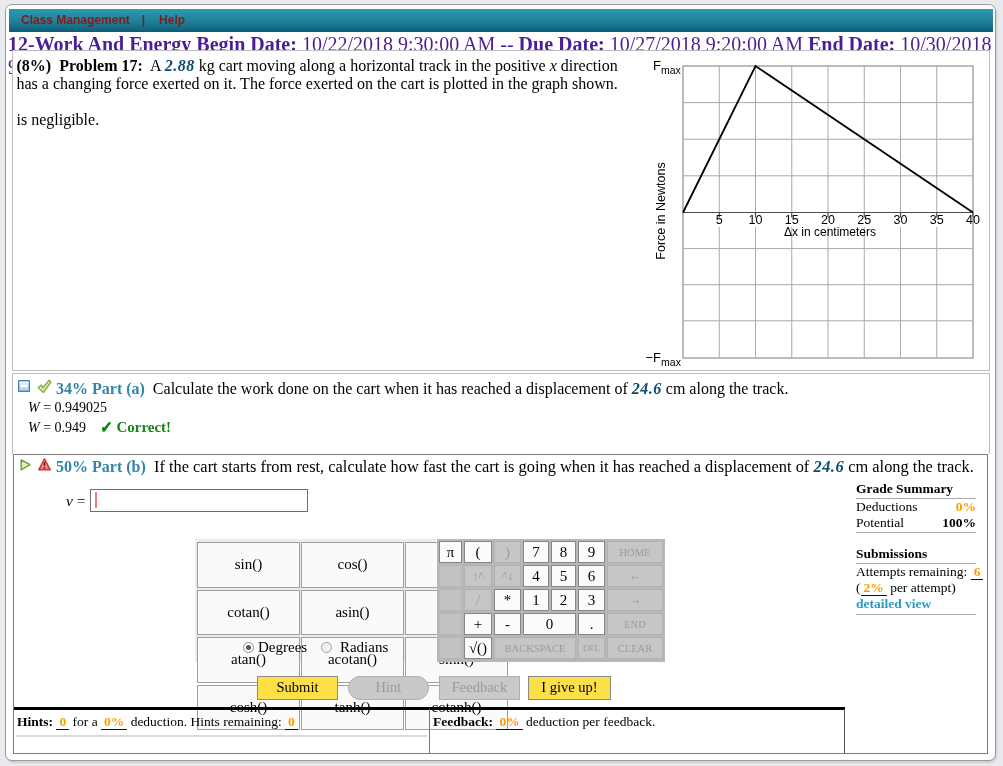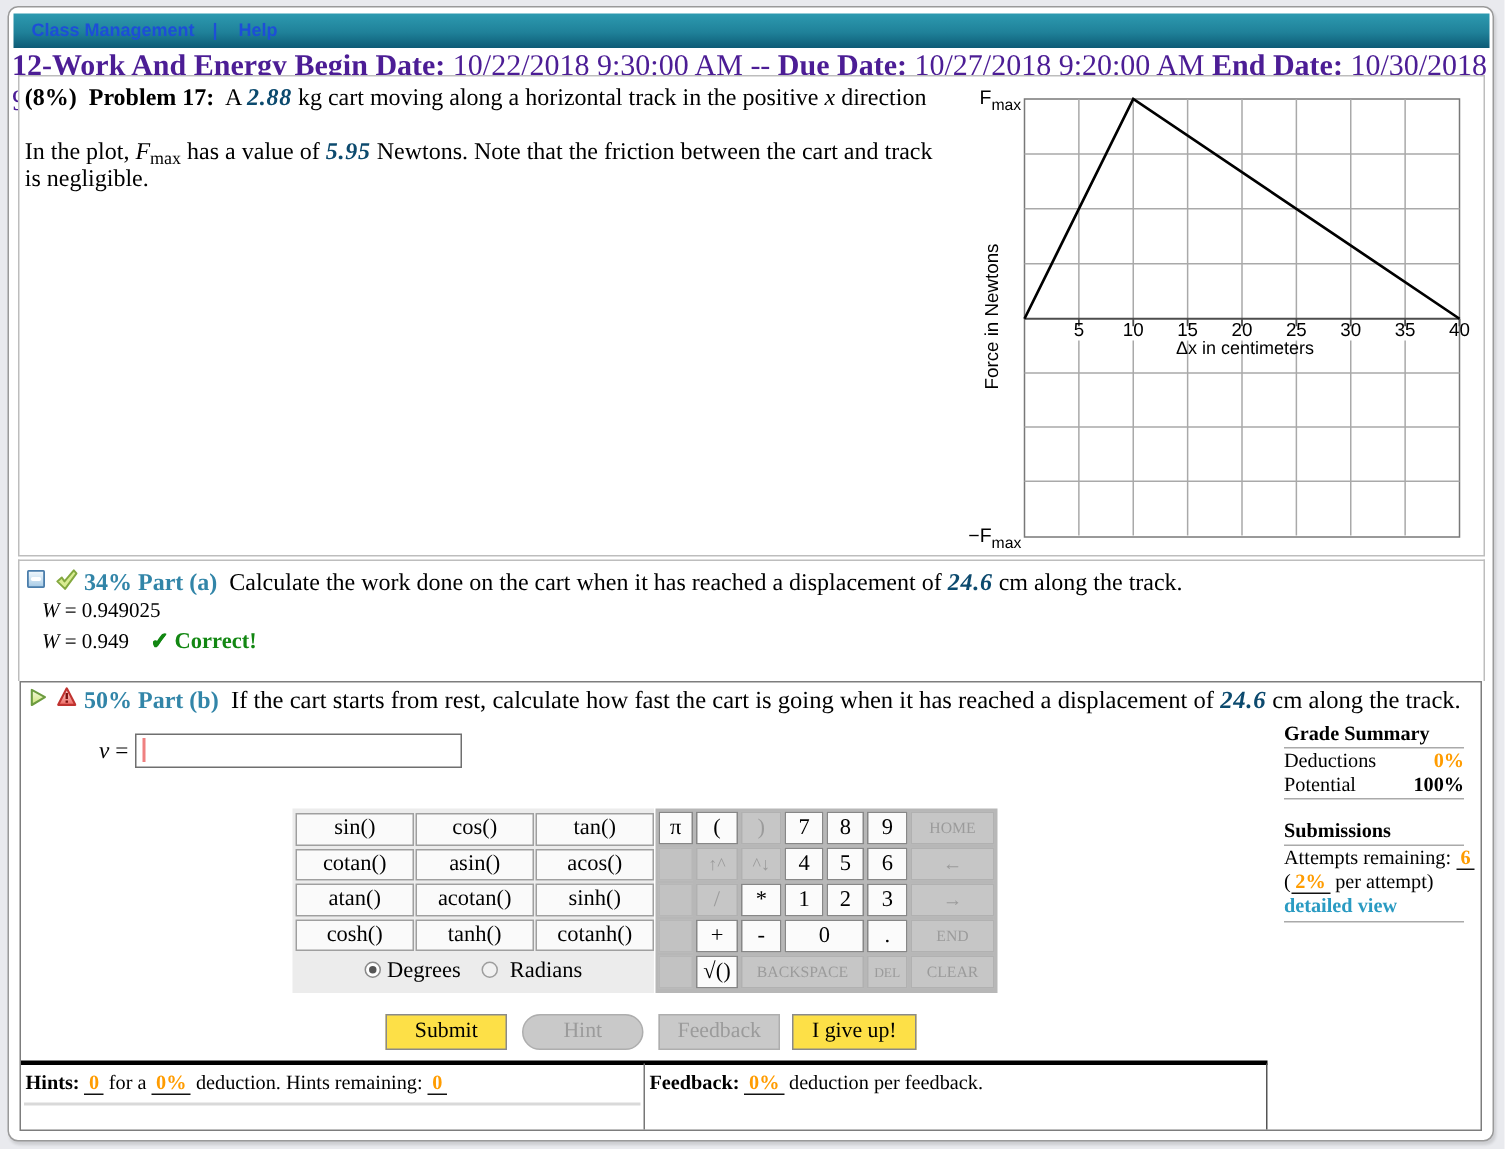--- a/index.html
+++ b/index.html
@@ -13,28 +13,28 @@
   .pl{left:16.5px;width:680px;font-size:16px;line-height:18px;white-space:nowrap;}
 </style>
 </head>
 <body>
 <div id="root">
 
   <div class="abs" style="left:5px;top:4px;width:989px;height:755px;background:#fff;border:1px solid #9a9a9a;border-radius:7px;box-shadow:1px 2px 2px rgba(0,0,0,0.12);"></div>
 
   <div class="abs" style="left:9px;top:9px;width:984px;height:23px;background:linear-gradient(180deg,#2d9ab0 0%,#1f8199 55%,#0d5b76 100%);"></div>
 
-  <div class="abs" style="left:21px;top:13px;width:400px;font-family:'Liberation Sans',sans-serif;font-weight:bold;font-size:12px;color:#1d4ed8;">Class Management<span style="margin-left:12px;">|</span><span style="margin-left:14px;">Help</span></div>
+  <div class="abs" style="left:21px;top:13px;width:400px;font-family:'Liberation Sans',sans-serif;font-weight:bold;font-size:12px;color:#7f1d1d;">Class Management<span style="margin-left:12px;">|</span><span style="margin-left:14px;">Help</span></div>
 
   <div class="abs" style="left:8px;top:33px;width:984px;font-size:20px;color:#4c1d95;"><b>12-Work And Energy Begin Date:</b> 10/22/2018 9:30:00 AM -- <b>Due Date:</b> 10/27/2018 9:20:00 AM <b>End Date:</b> 10/30/2018 9:20:00 AM</div>
 
   <div class="box" style="left:12px;top:50px;width:976px;height:319px;"></div>
 
   <div class="abs pl" style="top:56.5px;"><b>(8%)&nbsp; Problem 17:</b>&nbsp; A <span class="red">2.88</span> kg cart moving along a horizontal track in the positive <i>x</i> direction</div>
-  <div class="abs pl" style="top:92.5px;">In the plot, <i>F</i><sub style="font-size:12px;line-height:0;vertical-align:-3px;">max</sub> has a value of <span class="red">5.95</span> Newtons. Note that the friction between the cart and track</div>
+  <div class="abs pl" style="top:74.5px;">has a changing force exerted on it. The force exerted on the cart is plotted in the graph shown.</div>
   <div class="abs pl" style="top:110.5px;">is negligible.</div>
 
   <svg class="abs" style="left:641px;top:55px;" width="350" height="315" viewBox="0 0 350 315">
 
     <rect x="42" y="11" width="290" height="292" fill="#fff" stroke="#787878" stroke-width="1"></rect>
 
     <g stroke="#a9a9a9" stroke-width="1">
       <line x1="78.25" y1="11" x2="78.25" y2="157.5"></line>
         <line x1="114.5" y1="11" x2="114.5" y2="157.5"></line>
         <line x1="150.75" y1="11" x2="150.75" y2="157.5"></line>
@@ -186,21 +186,21 @@
           <td class="fb">sinh()</td>
         </tr>
     <tr>
           <td class="fb">cosh()</td>
           <td class="fb">tanh()</td>
           <td class="fb">cotanh()</td>
         </tr>
   </tbody>
     </table>
   <style>
-    .fb{width:77px;height:19.5px;border:1px solid #9f9f9f;background:#fafafa;text-align:center;padding:0;}
+    .fb{width:77px;height:19.5px;border:1px solid #9f9f9f;background:#fafafa;text-align:center;padding:12px;}
   </style>
 
   <div class="abs" style="left:195px;top:639px;width:241px;text-align:center;font-size:15px;">
     <span style="display:inline-block;width:9.5px;height:9.5px;border:1px solid #8a8a8a;border-radius:50%;background:#fff;position:relative;vertical-align:-1px;"><span style="position:absolute;left:2.2px;top:2.2px;width:5px;height:5px;border-radius:50%;background:#555;"></span></span> Degrees
     <span style="display:inline-block;width:9.5px;height:9.5px;border:1px solid #9e9e9e;border-radius:50%;background:#f1f1f1;vertical-align:-1px;margin-left:10px;"></span>&nbsp; Radians
   </div>
 
   <div class="abs" style="left:437px;top:539px;width:228px;height:123px;background:#b7b7b7;"></div>
   <table class="abs" style="left:437px;top:539px;border-collapse:separate;border-spacing:2px;font-size:15px;" cellspacing="2">
     <tbody>

